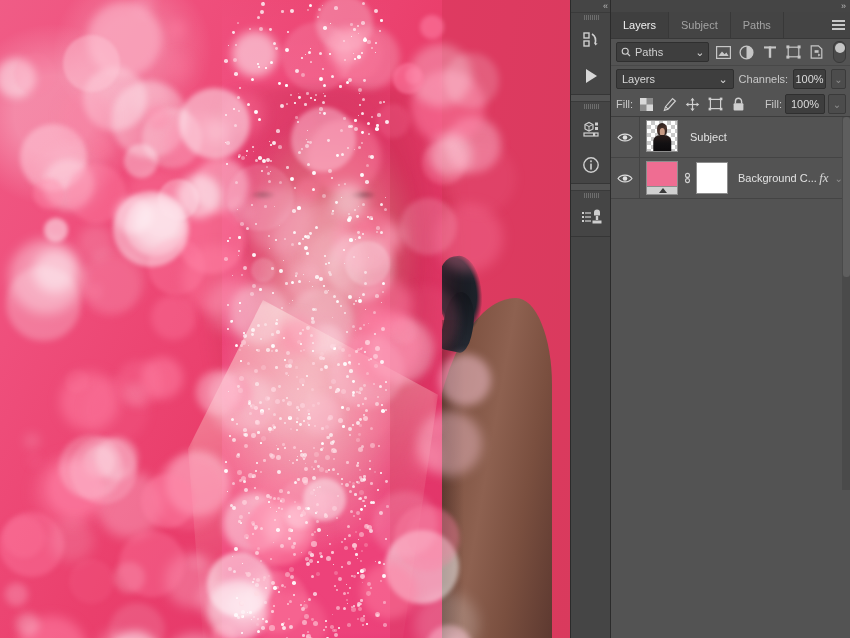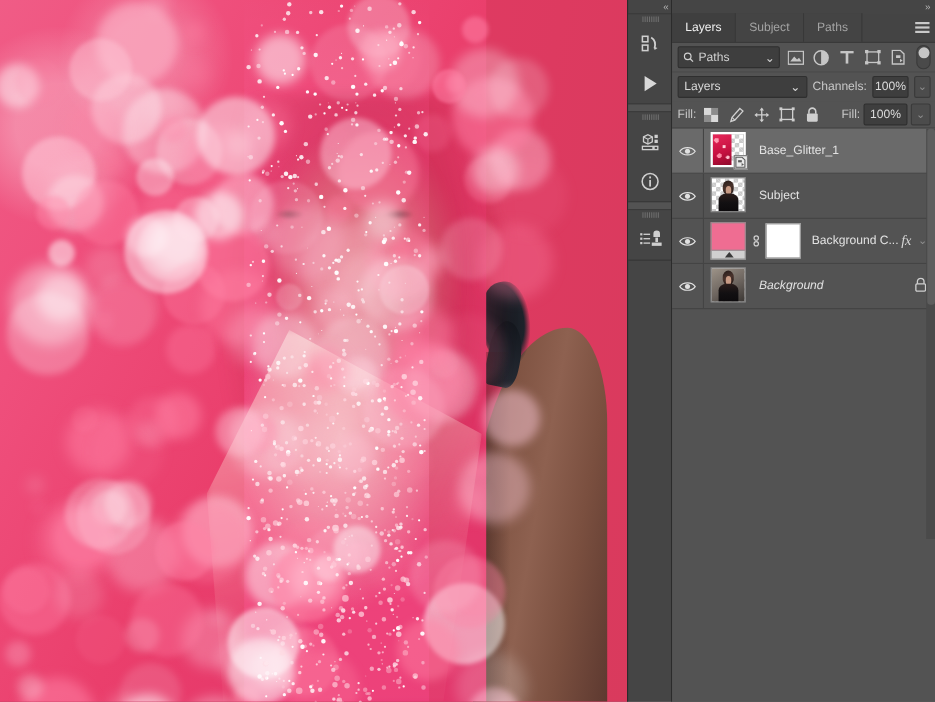--- a/index.html
+++ b/index.html
@@ -1520,41 +1520,20 @@
         <span>100%</span>
       </div>
       <div class="stepper">
         <span class="chev">⌄</span>
       </div>
     </div>
 
     <div id="list-area">
       <div id="layer-list">
 
-        <div class="layer-row selected">
-          <div class="eyecell">
-            <svg width="16" height="11" viewBox="0 0 16 11">
-              <path d="M1 5.5 C4 1 12 1 15 5.5 C12 10 4 10 1 5.5Z" fill="none" stroke="#e0e0e0" stroke-width="1.1"></path>
-              <circle cx="8" cy="5.5" r="2.3" fill="#e0e0e0"></circle>
-            </svg>
-          </div>
-          <div class="thumbwrap">
-            <div class="thumb sel">
-                <div class="tglitter"></div>
-              </div>
-            <div class="smartbadge">
-              <svg width="11" height="11" viewBox="0 0 11 11">
-                <path d="M1 1 h5.6 l2.6 2.4 v6.6 h-8.2z" fill="none" stroke="#5a5a5a" stroke-width="1"></path>
-                <rect x="3" y="3.6" width="3.4" height="2" fill="#5a5a5a"></rect>
-                <path d="M6.2 6.2 l2.1 1.4 -2.1 1.4z" fill="#5a5a5a"></path>
-              </svg>
-            </div>
-          </div>
-          <div class="layer-name">Base_Glitter_1</div>
-        </div>
 
         <div class="layer-row">
           <div class="eyecell">
             <svg width="16" height="11" viewBox="0 0 16 11">
               <path d="M1 5.5 C4 1 12 1 15 5.5 C12 10 4 10 1 5.5Z" fill="none" stroke="#e0e0e0" stroke-width="1.1"></path>
               <circle cx="8" cy="5.5" r="2.3" fill="#e0e0e0"></circle>
             </svg>
           </div>
           <div class="thumbwrap">
             <div class="thumb">
@@ -1586,47 +1565,20 @@
             </svg>
           </div>
           <div class="maskthumb"></div>
           <div class="layer-name">Background C...</div>
           <div class="rowright">
             <span class="fx">fx</span>
             <span class="chev">⌄</span>
           </div>
         </div>
 
-        <div class="layer-row">
-          <div class="eyecell">
-            <svg width="16" height="11" viewBox="0 0 16 11">
-              <path d="M1 5.5 C4 1 12 1 15 5.5 C12 10 4 10 1 5.5Z" fill="none" stroke="#e0e0e0" stroke-width="1.1"></path>
-              <circle cx="8" cy="5.5" r="2.3" fill="#e0e0e0"></circle>
-            </svg>
-          </div>
-          <div class="thumbwrap">
-            <div class="thumb">
-              <div class="tbg"></div>
-              <div class="tperson">
-                  <div class="hd"></div>
-                  <div class="sk"></div>
-                  <div class="bd"></div>
-                </div>
-            </div>
-          </div>
-          <div class="layer-name italic">Background</div>
-          <div class="rowright">
-            <span class="lockglyph">
-              <svg width="12" height="14" viewBox="0 0 12 14">
-                <path d="M3 6 V4 a3 3 0 0 1 6 0 v2" fill="none" stroke="#cfcfcf" stroke-width="1.2"></path>
-                <rect x="1.6" y="6" width="8.8" height="6.6" rx="1" fill="none" stroke="#cfcfcf" stroke-width="1.2"></rect>
-              </svg>
-            </span>
-          </div>
-        </div>
 
       </div>
       <div id="vscroll">
         <div id="vthumb"></div>
       </div>
     </div>
 
     <div id="empty-area" style="height:355px"></div>
   </div>
 </div>

